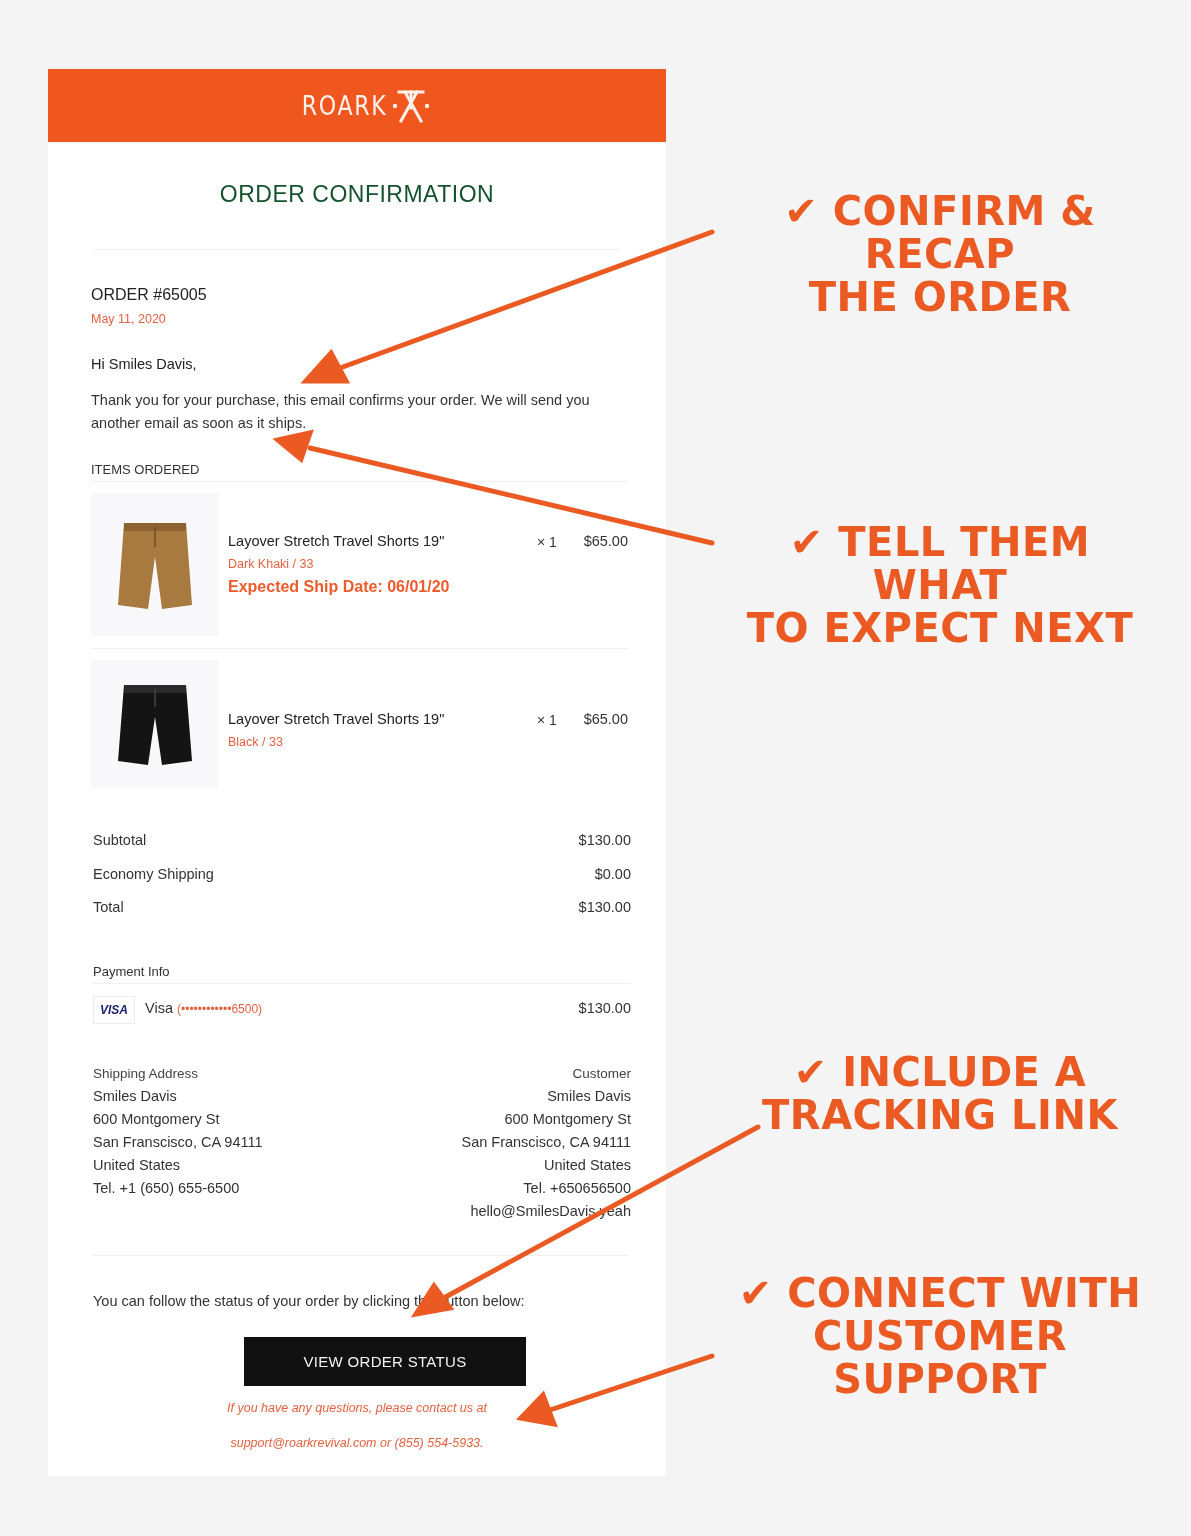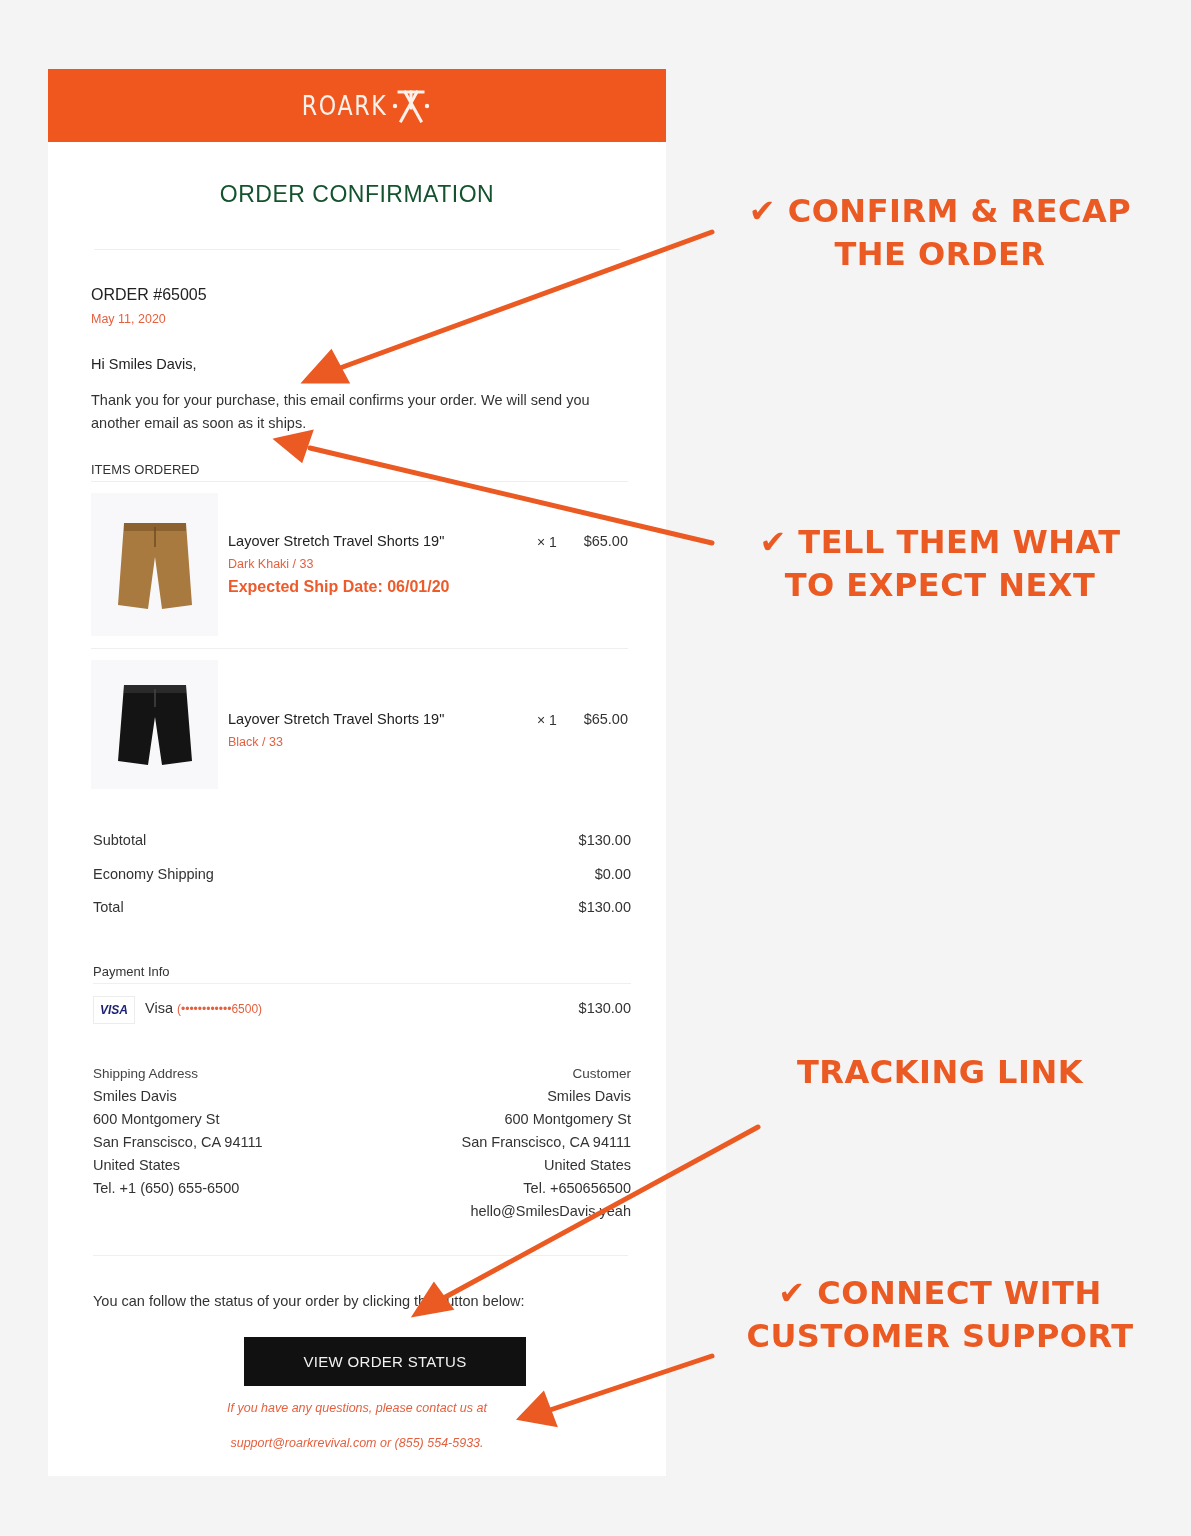--- a/index.html
+++ b/index.html
@@ -68,21 +68,21 @@
   .follow { left: 45px; top: 1224px; font-size: 14.5px; color: #333; }
   .status-btn {
     position: absolute; left: 196px; top: 1268px; width: 282px; height: 49px;
     background: #111; color: #f2f2f2; font-size: 15px; letter-spacing: 0.3px;
     display: flex; align-items: center; justify-content: center; border: none;
   }
   .contact { position: absolute; left: 0; right: 0; text-align: center; font-size: 12.5px; font-style: italic; color: #e4603f; }
   .callout {
     position: absolute; text-align: center; color: #ea5a22;
     font-family: "DejaVu Sans", sans-serif; font-weight: bold;
-    font-size: 32px; line-height: 43px; letter-spacing: 0.5px;
+    font-size: 40px; line-height: 43px; letter-spacing: 0.5px;
   }
   .arrows { position: absolute; left: 0; top: 0; width: 1191px; height: 1536px; pointer-events: none; }
 </style>
 </head>
 <body>
 
 <div class="card">
   <div class="brand-bar">
     <span class="brand-name">ROARK</span>
     <svg class="brand-logo" viewBox="0 0 40 36">
@@ -179,20 +179,21 @@
 
 <div class="callout" style="left:730px; top:190px; width:420px;">
   <div><span>✔</span> <span>CONFIRM &amp; RECAP</span></div>
   <div>THE ORDER</div>
 </div>
 <div class="callout" style="left:730px; top:521px; width:420px;">
   <div><span>✔</span> <span>TELL THEM WHAT</span></div>
   <div>TO EXPECT NEXT</div>
 </div>
 <div class="callout" style="left:730px; top:1051px; width:420px;">
+  <div><span>✔</span> <span>INCLUDE A</span></div>
   <div>TRACKING LINK</div>
 </div>
 <div class="callout" style="left:725px; top:1272px; width:430px;">
   <div><span>✔</span> <span>CONNECT WITH</span></div>
   <div>CUSTOMER SUPPORT</div>
 </div>
 
 <svg class="arrows" viewBox="0 0 1191 1536">
   <g stroke="#ea5a22" stroke-width="5" fill="#ea5a22" stroke-linecap="round">
     <line x1="712" y1="232" x2="340" y2="368"></line>

